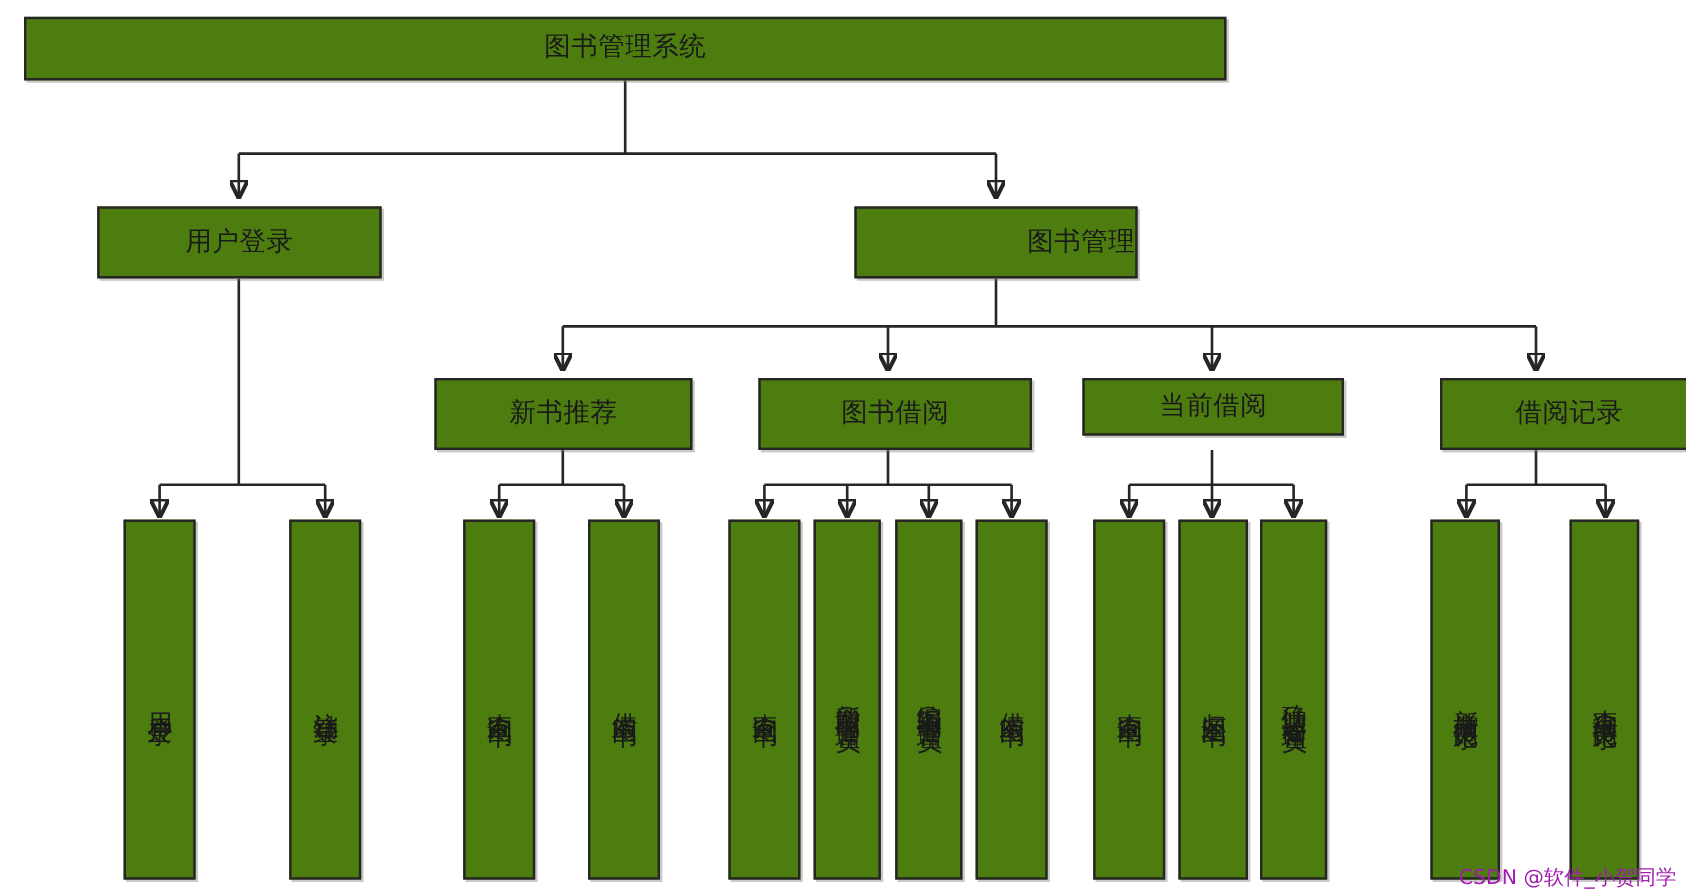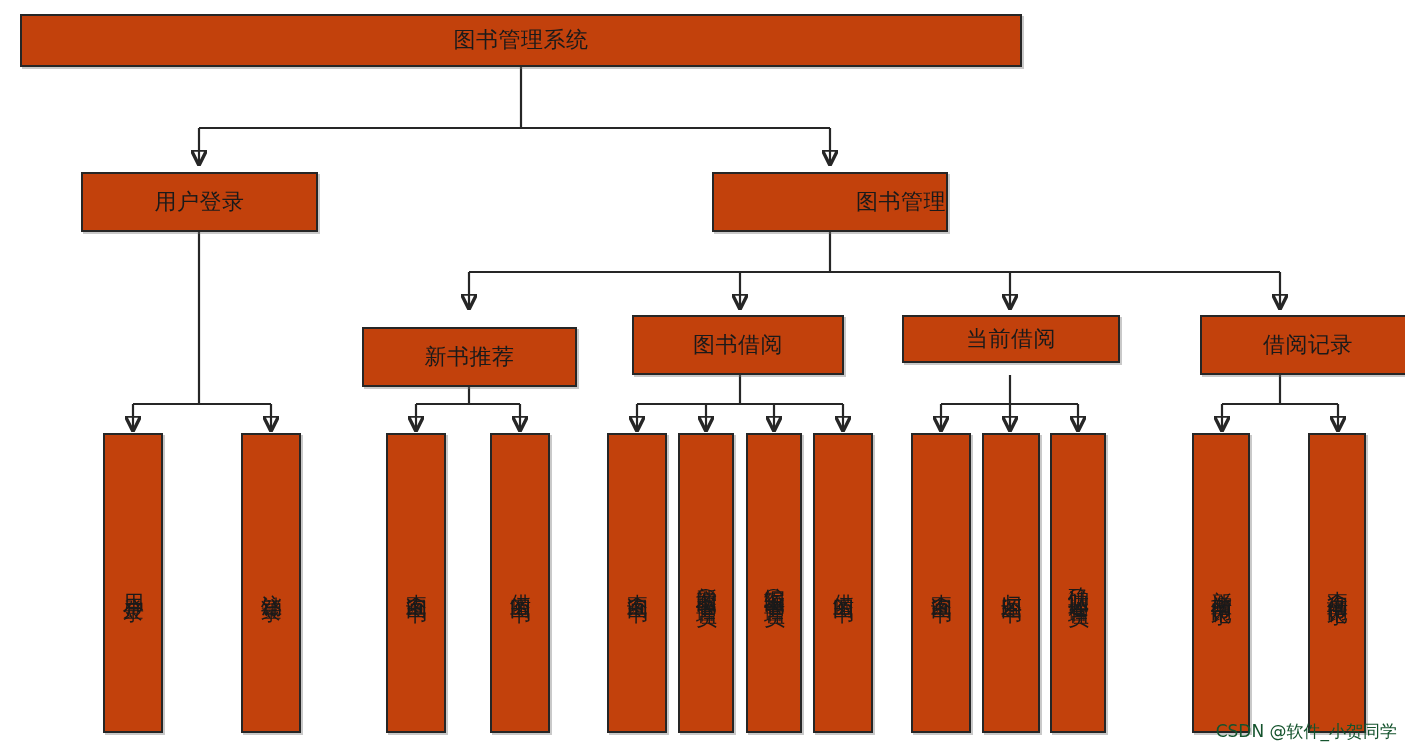--- a/index.html
+++ b/index.html
@@ -16,21 +16,21 @@
     width: 1405px;
     height: 747px;
     background: #ffffff;
     overflow: hidden;
   }
   
   .node {
     position: absolute;
     box-sizing: border-box;
     border: 2.5px solid #262626;
-    background: #c2410c;
+    background: #4d7c0f;
     display: flex;
     align-items: center;
     justify-content: center;
     box-shadow: 2px 2px 0 rgba(120,120,120,0.40);
   }
   .node .label {
     color: #1a1a1a;
     font-size: 22px;
     line-height: 1.28;
     letter-spacing: 0.5px;
@@ -67,21 +67,21 @@
     stroke: #262626;
     stroke-width: 2.2;
     fill: none;
   }
   
   .watermark {
     position: absolute;
     right: 8px;
     bottom: 4px;
     font-size: 17px;
-    color: #14532d;
+    color: #a21caf;
     white-space: nowrap;
     font-family: "DejaVu Sans", "Liberation Sans", sans-serif;
   }
 </style>
 </head>
 <body>
 
 <div id="canvas">
 
   <svg id="wires" viewBox="0 0 1405 747" xmlns="http://www.w3.org/2000/svg">
@@ -137,25 +137,25 @@
   </div>
 
   <div class="node horiz" style="left:81px; top:172px; width:237px; height:60px;">
     <span class="label">用户登录</span>
   </div>
 
   <div class="node horiz" style="left:712px; top:172px; width:236px; height:60px;justify-content:flex-end;">
     <span class="label">图书管理</span>
   </div>
 
-  <div class="node horiz" style="left:362px; top:315px; width:215px; height:60px;margin-top:12px;">
+  <div class="node horiz" style="left:362px; top:315px; width:215px; height:60px;">
     <span class="label">新书推荐</span>
   </div>
 
-  <div class="node horiz" style="left:632px; top:315px; width:212px; height:60px;">
+  <div class="node horiz" style="left:632px; top:315px; width:228px; height:60px;">
     <span class="label">图书借阅</span>
   </div>
 
   <div class="node horiz" style="left:902px; top:315px; width:218px; height:48px;">
     <span class="label">当前借阅</span>
   </div>
 
   <div class="node horiz" style="left:1172px; top:315px; width:216px; height:60px;margin-left:28px;">
     <span class="label">借阅记录</span>
   </div>

